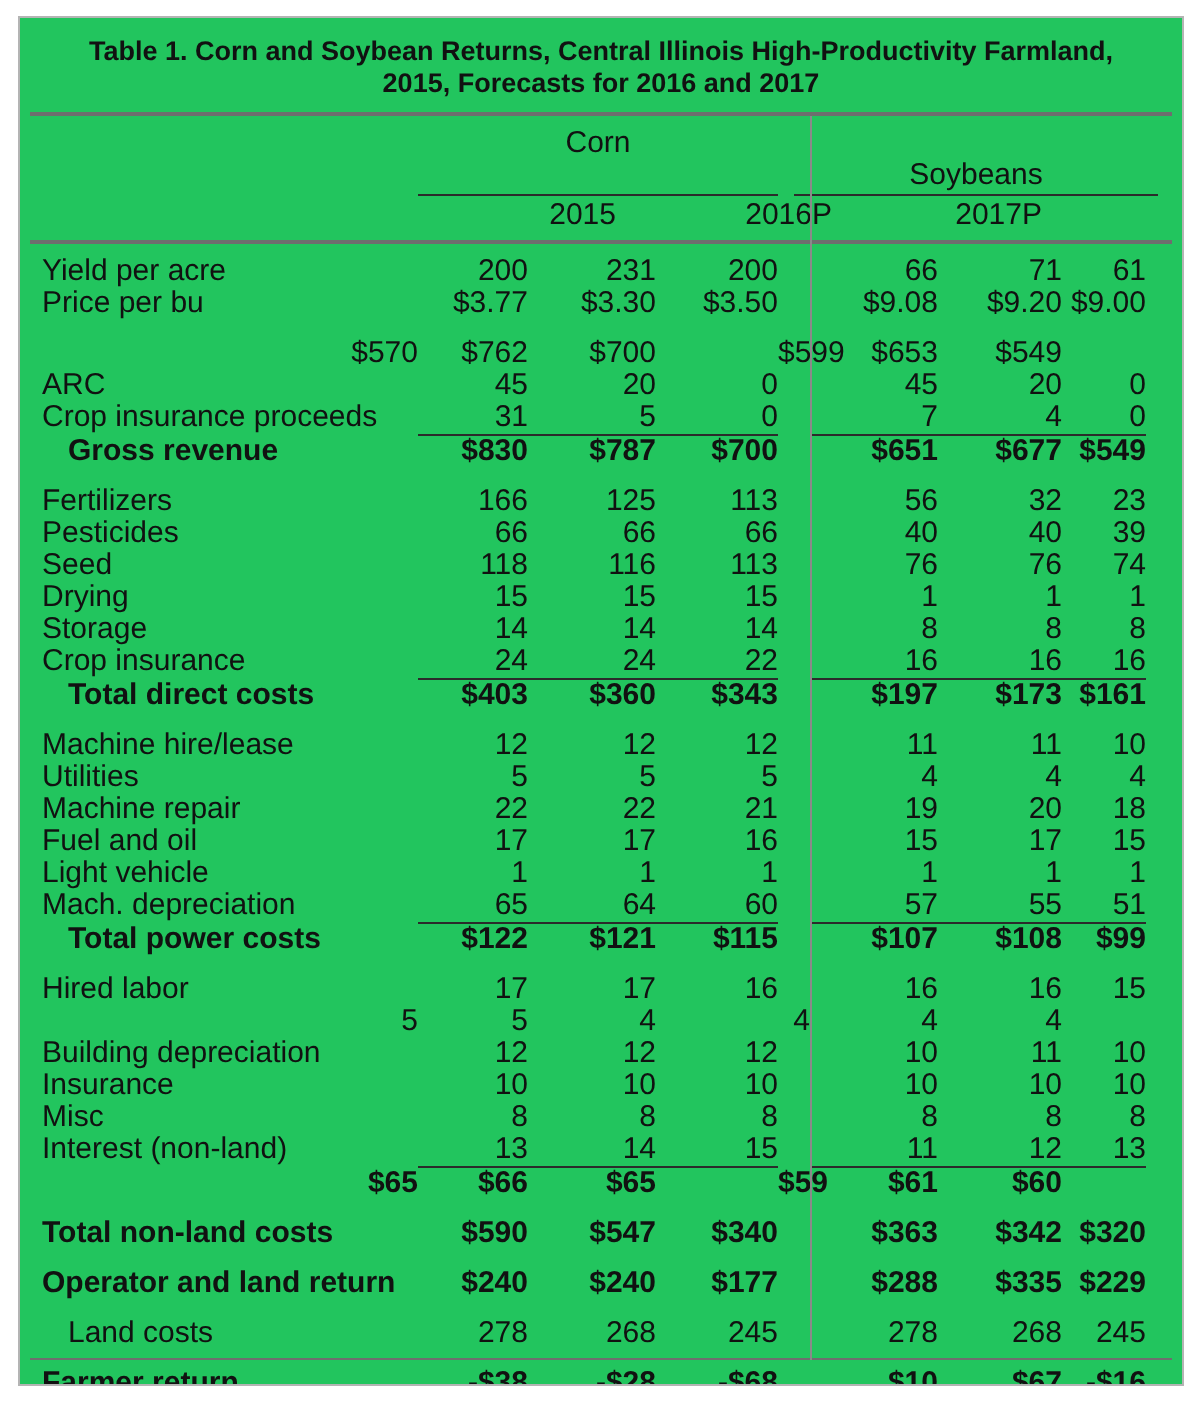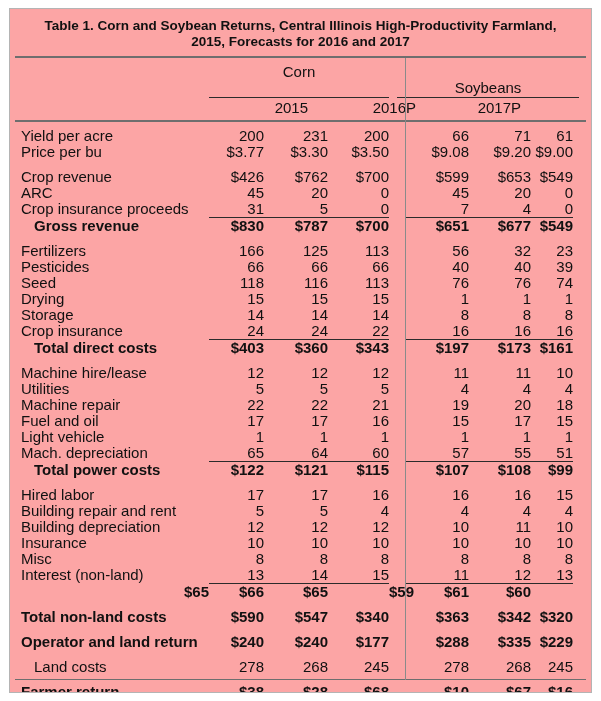--- a/index.html
+++ b/index.html
@@ -14,21 +14,21 @@
   body{
     width:601px;height:701px;background:#ffffff;
     font-family:"Liberation Sans","DejaVu Sans",sans-serif;
     color:var(--text);
   }
   .card{
     position:relative;
     margin:8px 9px;
     width:583px;height:685px;
     border:1px solid var(--border);
-    background:#fca5a5;
+    background:#22c55e;
     overflow:hidden;
   }
   .title{
     text-align:center;font-weight:bold;
     font-size:13.5px;line-height:16px;
     padding:9px 28px 0 28px;
   }
   .hrule{border:0;border-top:2px solid var(--rule);margin:6px 5px 0 5px;height:0;}
   .grid{
     display:grid;
@@ -109,22 +109,21 @@
     <div class="num">$3.77</div>
     <div class="num">$3.30</div>
     <div class="num">$3.50</div>
     <div class="sp"></div>
     <div class="num">$9.08</div>
     <div class="num">$9.20</div>
     <div class="num">$9.00</div>
   </div>
       <div class="spacer"></div>
       <div class="grid row normal">
-    <div class="label">Crop revenue</div>
-    <div class="num">$426</div>
+    <div class="num">$570</div>
     <div class="num">$762</div>
     <div class="num">$700</div>
     <div class="sp"></div>
     <div class="num">$599</div>
     <div class="num">$653</div>
     <div class="num">$549</div>
   </div>
       <div class="grid row normal">
     <div class="label">ARC</div>
     <div class="num">45</div>
@@ -302,21 +301,20 @@
     <div class="label">Hired labor</div>
     <div class="num">17</div>
     <div class="num">17</div>
     <div class="num">16</div>
     <div class="sp"></div>
     <div class="num">16</div>
     <div class="num">16</div>
     <div class="num">15</div>
   </div>
       <div class="grid row normal">
-    <div class="label">Building repair and rent</div>
     <div class="num">5</div>
     <div class="num">5</div>
     <div class="num">4</div>
     <div class="sp"></div>
     <div class="num">4</div>
     <div class="num">4</div>
     <div class="num">4</div>
   </div>
       <div class="grid row normal">
     <div class="label">Building depreciation</div>

